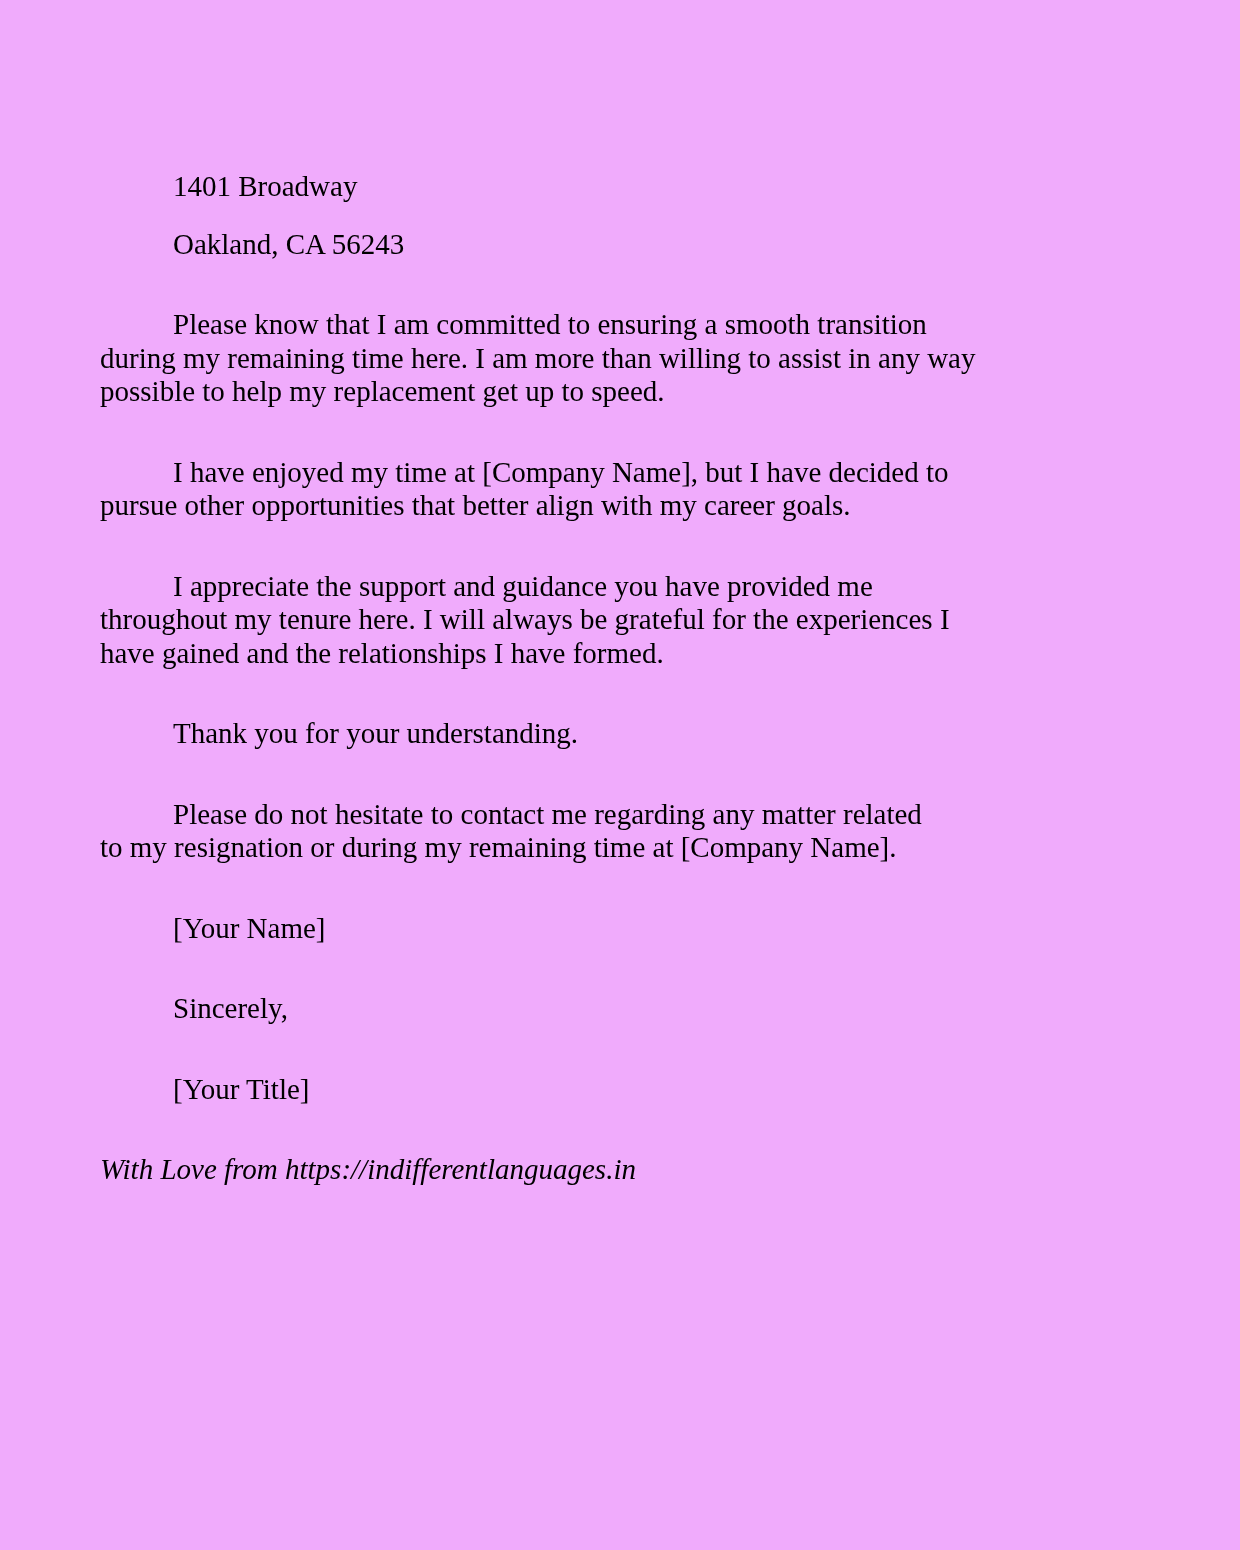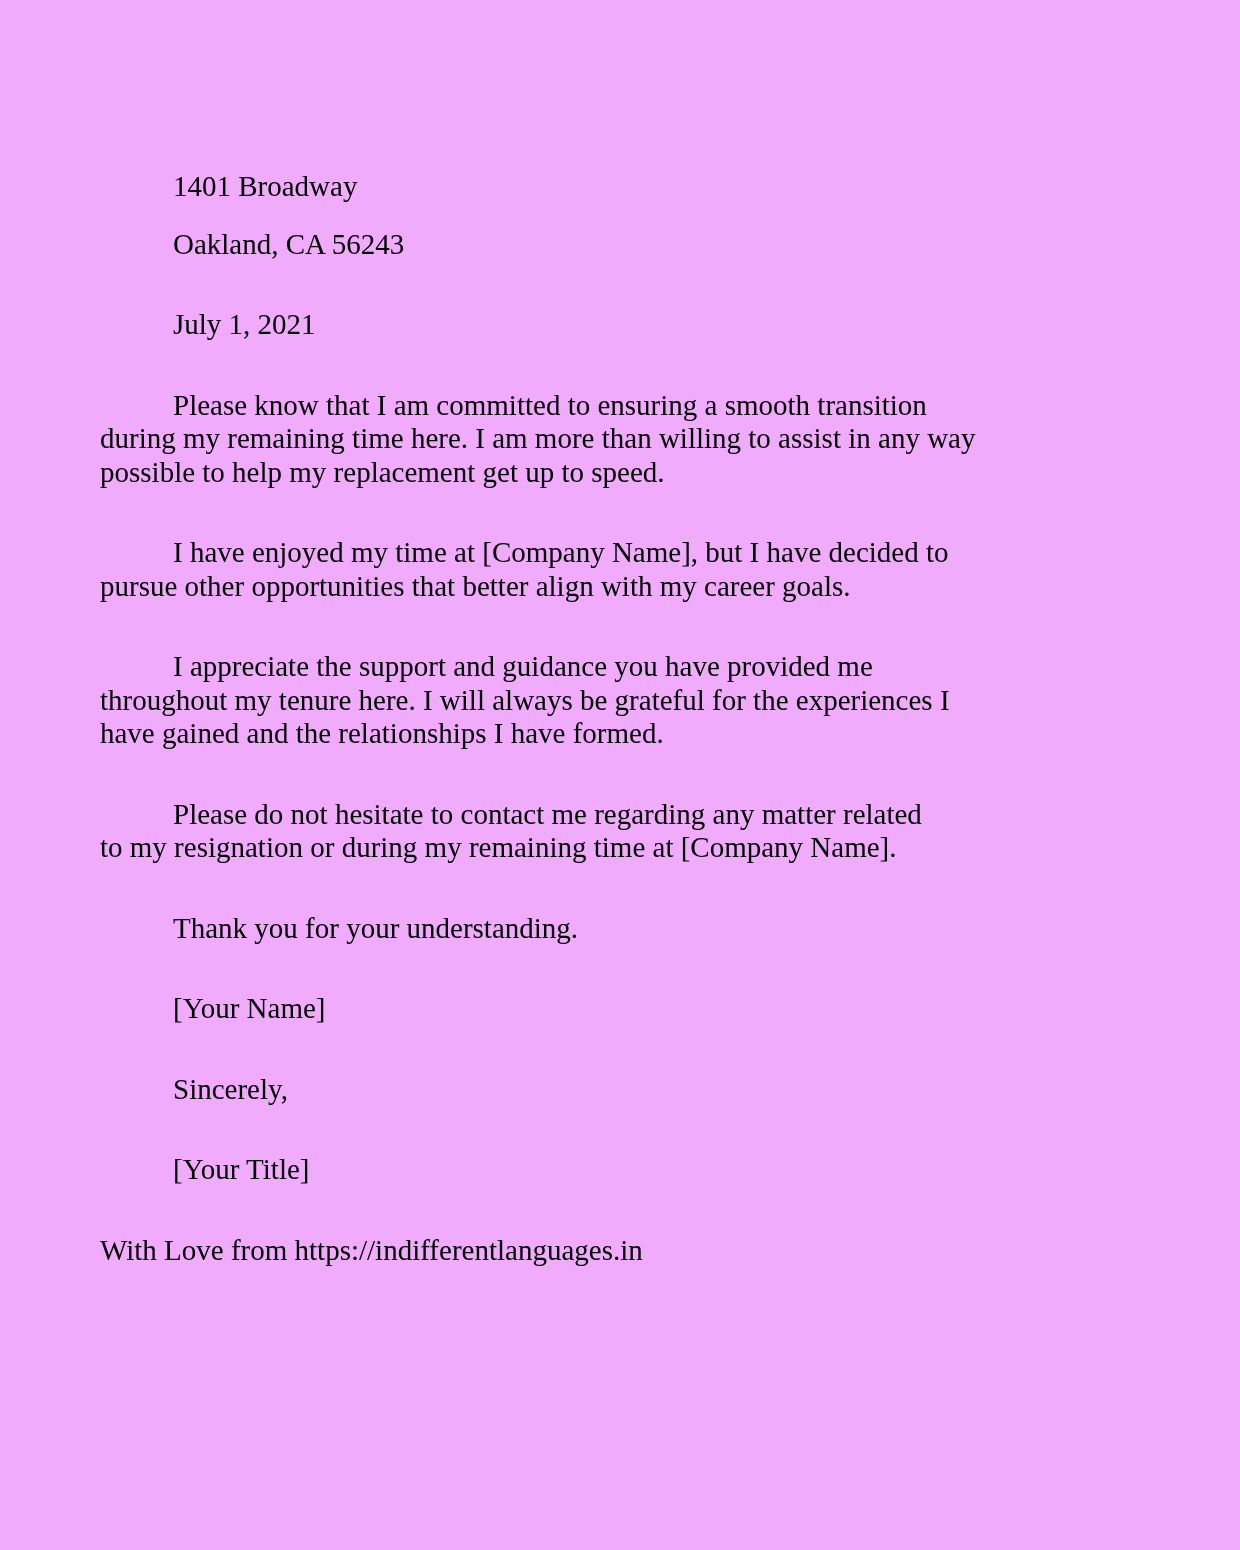--- a/index.html
+++ b/index.html
@@ -29,49 +29,49 @@
     line-height: 33.5px;
     text-indent: 73px;      
     white-space: pre-wrap;  
   }
   .page p.addr-first {
     margin-bottom: 24px;    
   }
   .page p.footer {
     text-indent: 0;         
     margin-bottom: 0;
+    font-style: italic;
   }
 </style>
 </head>
 <body>
 
 <div class="page">
   <p class="addr-first">1401 Broadway</p>
 
   <p>Oakland, CA 56243</p>
 
-  <p>July 1, 2021</p>
 
 
 
   <p>Please know that I am committed to ensuring a smooth transition
 during my remaining time here. I am more than willing to assist in any way
 possible to help my replacement get up to speed.</p>
 
   <p>I have enjoyed my time at [Company Name], but I have decided to
 pursue other opportunities that better align with my career goals.</p>
 
   <p>I appreciate the support and guidance you have provided me
 throughout my tenure here. I will always be grateful for the experiences I
 have gained and the relationships I have formed.</p>
 
+  <p>Thank you for your understanding.</p>
+
   <p>Please do not hesitate to contact me regarding any matter related
 to my resignation or during my remaining time at [Company Name].</p>
-
-  <p>Thank you for your understanding.</p>
 
   <p>[Your Name]</p>
 
   <p>Sincerely,</p>
 
   <p>[Your Title]</p>
 
   <p class="footer">With Love from https://indifferentlanguages.in</p>
 </div>
 

